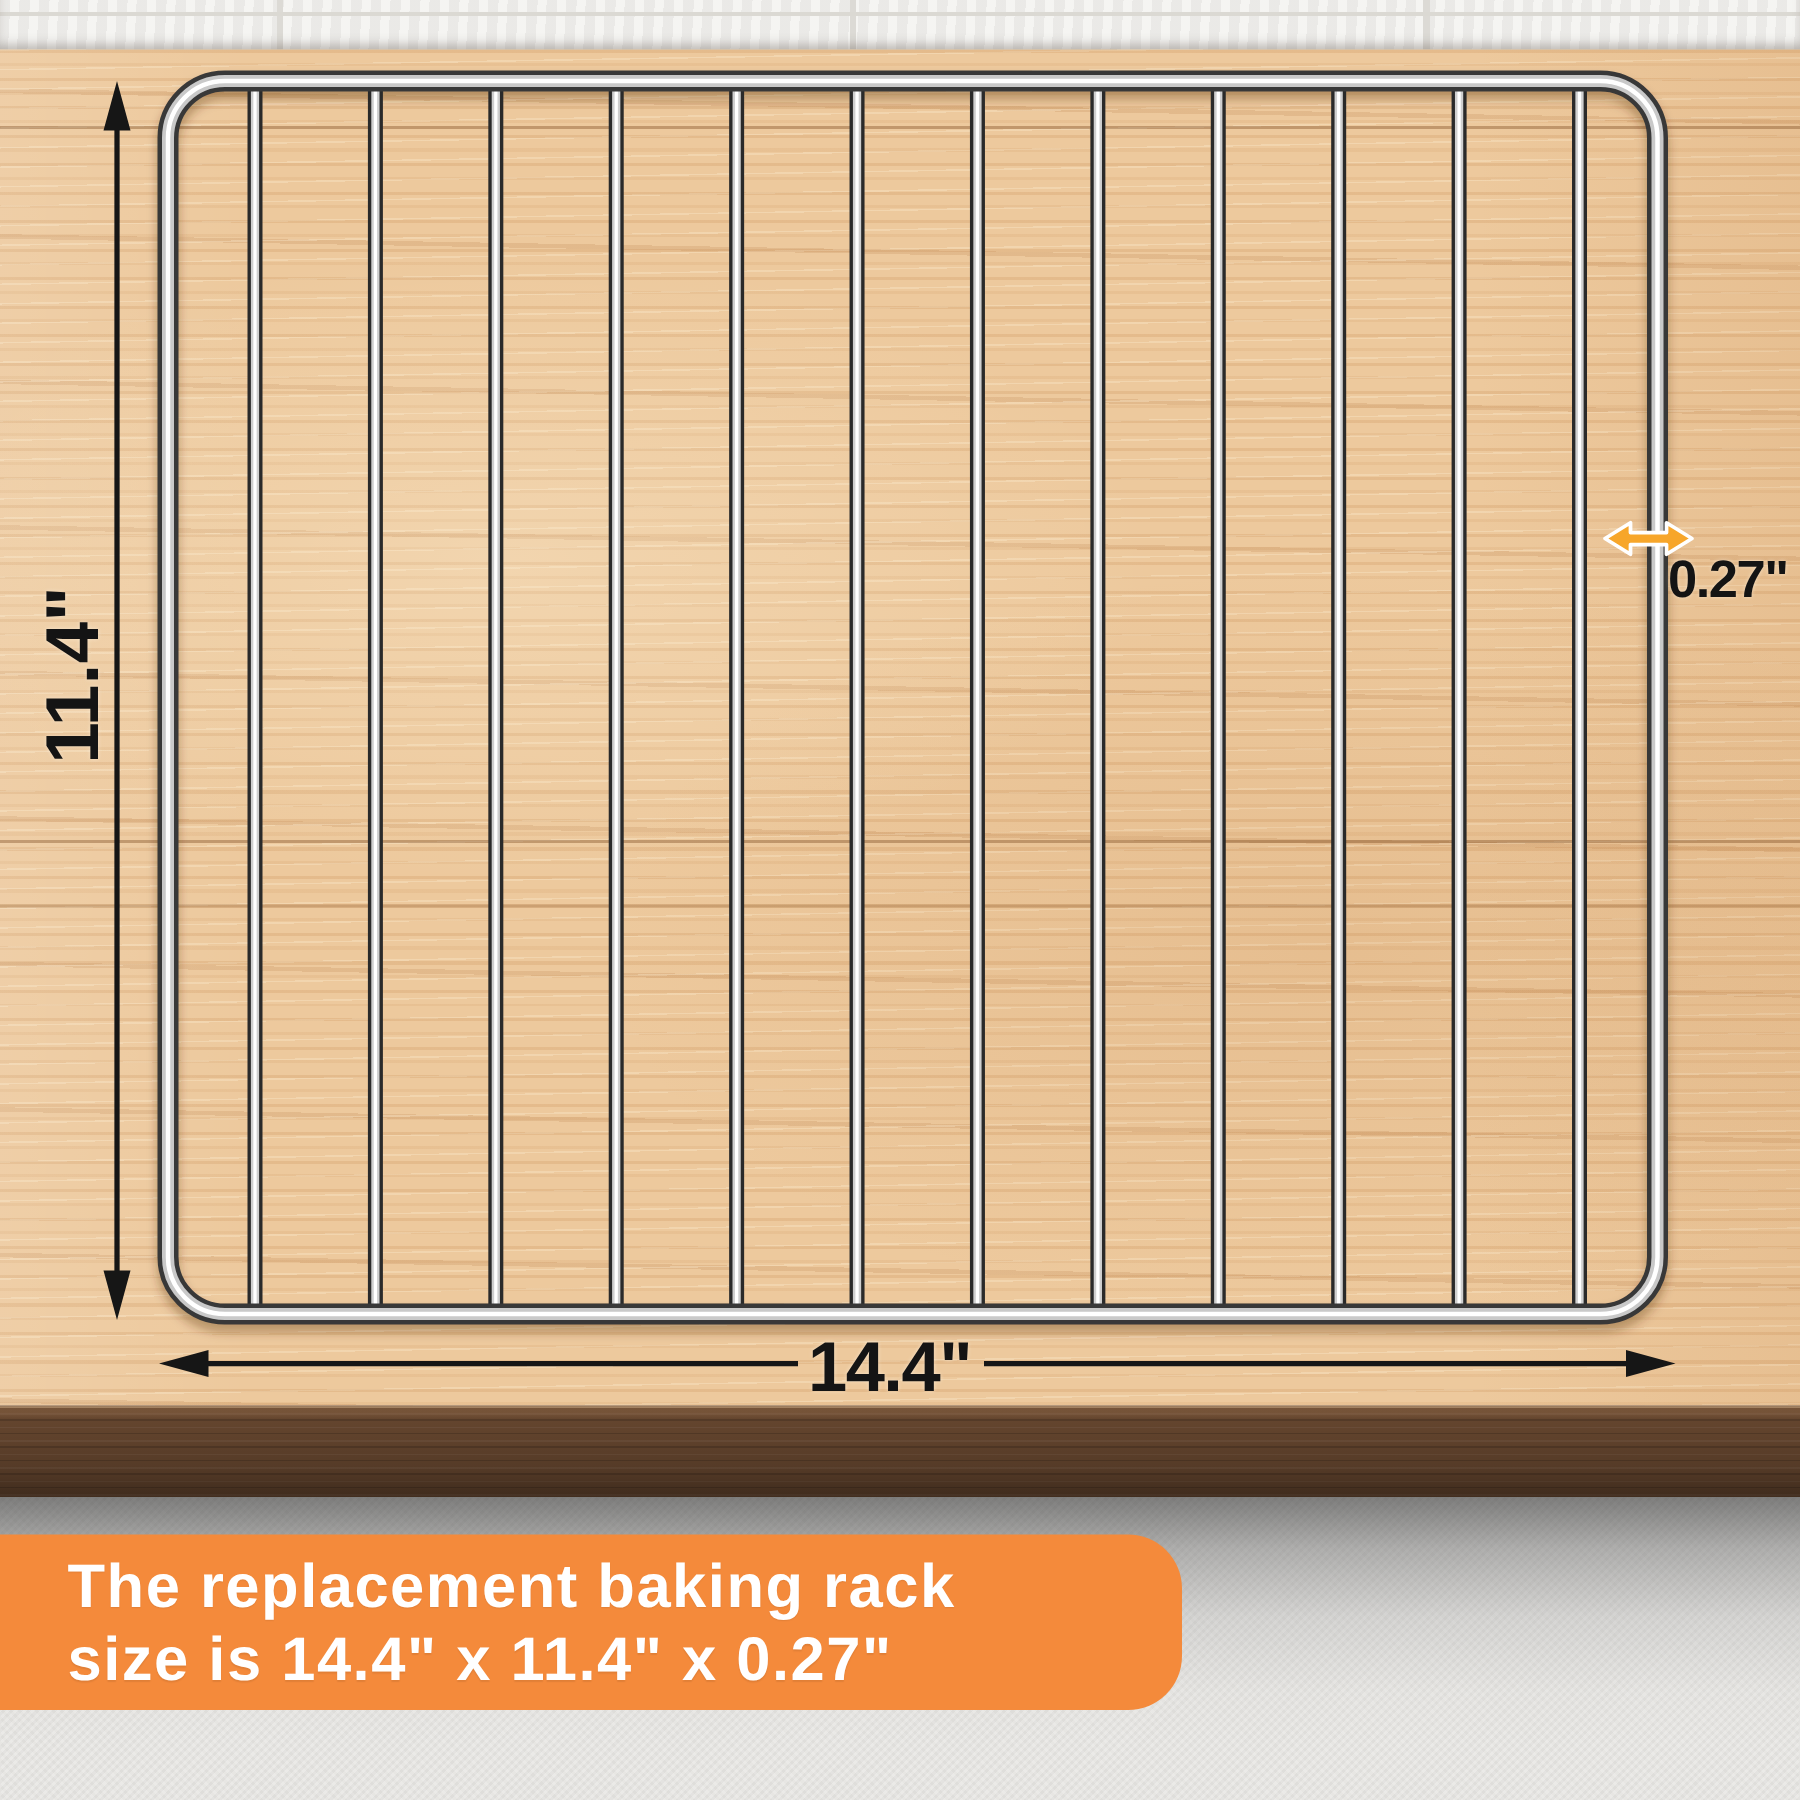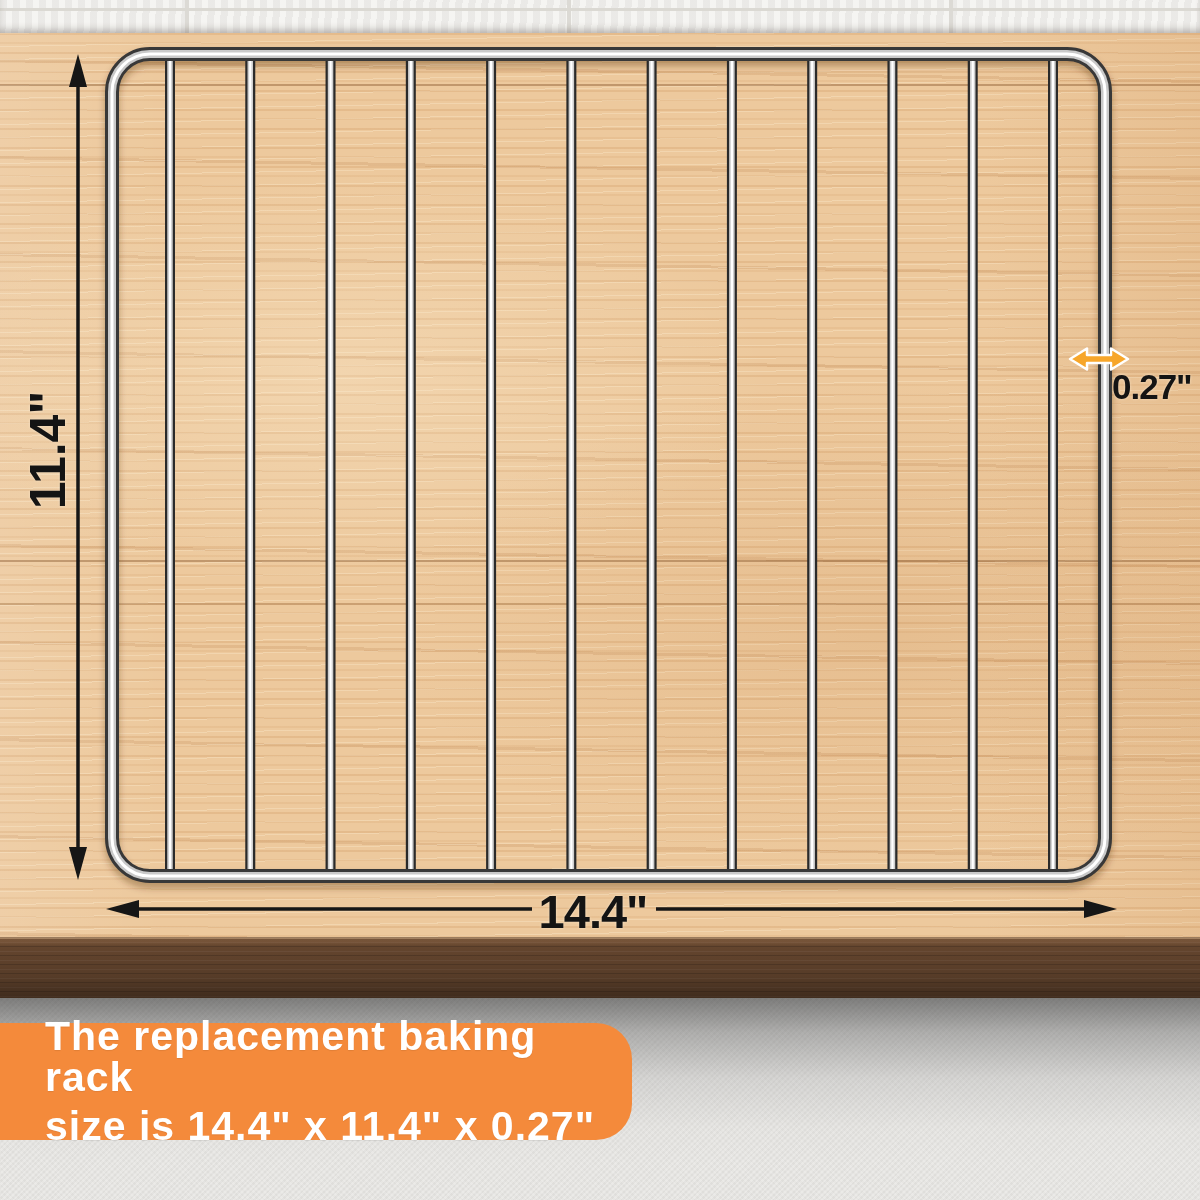--- a/index.html
+++ b/index.html
@@ -65,21 +65,21 @@
   .dim-label.width{
     left:593px;top:911px;font-size:47px;letter-spacing:-1px;
     transform:translate(-50%,-50%);
   }
   .dim-label.thickness{
     left:1112px;top:367px;font-size:35px;letter-spacing:-1px;
   }
 
   
   .banner{
-    position:absolute;left:0;top:1023px;width:632px;height:117px;
+    position:absolute;left:0;top:1023px;width:788px;height:117px;
     background:#f48a3b;border-radius:0 36px 36px 0;
     display:flex;flex-direction:column;justify-content:center;
     padding-left:45px;box-sizing:border-box;gap:8px;
   }
   .banner .line{
     color:#ffffff;font-weight:bold;font-size:41px;letter-spacing:1px;
     line-height:1.0;text-shadow:0 1px 1px rgba(0,0,0,.08);
   }
 </style>
 </head>

